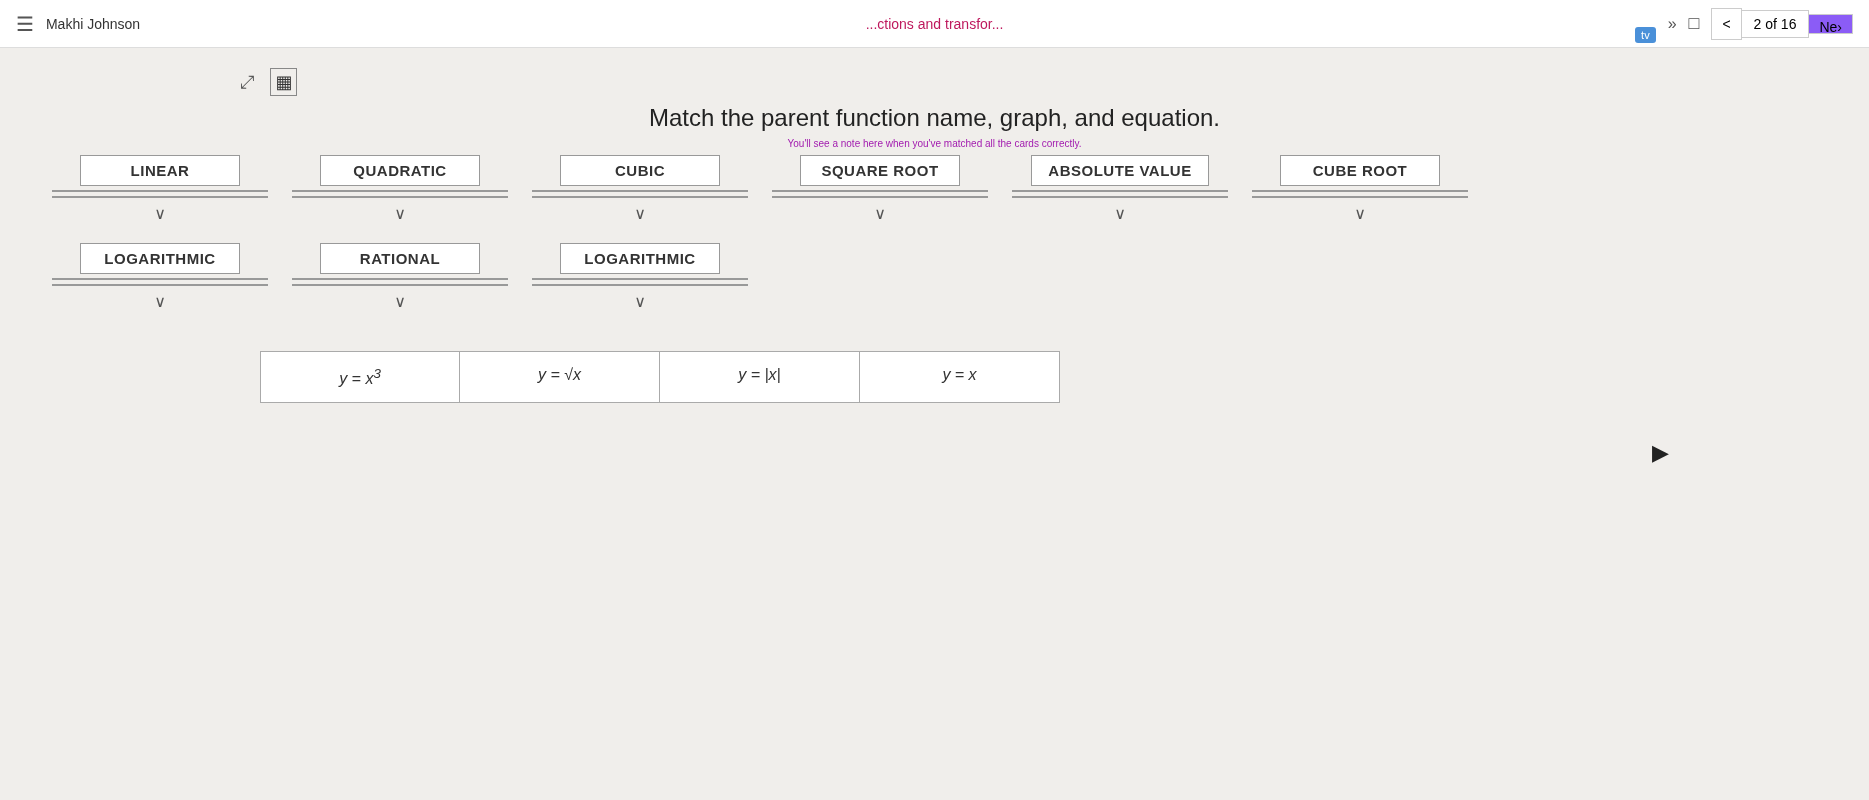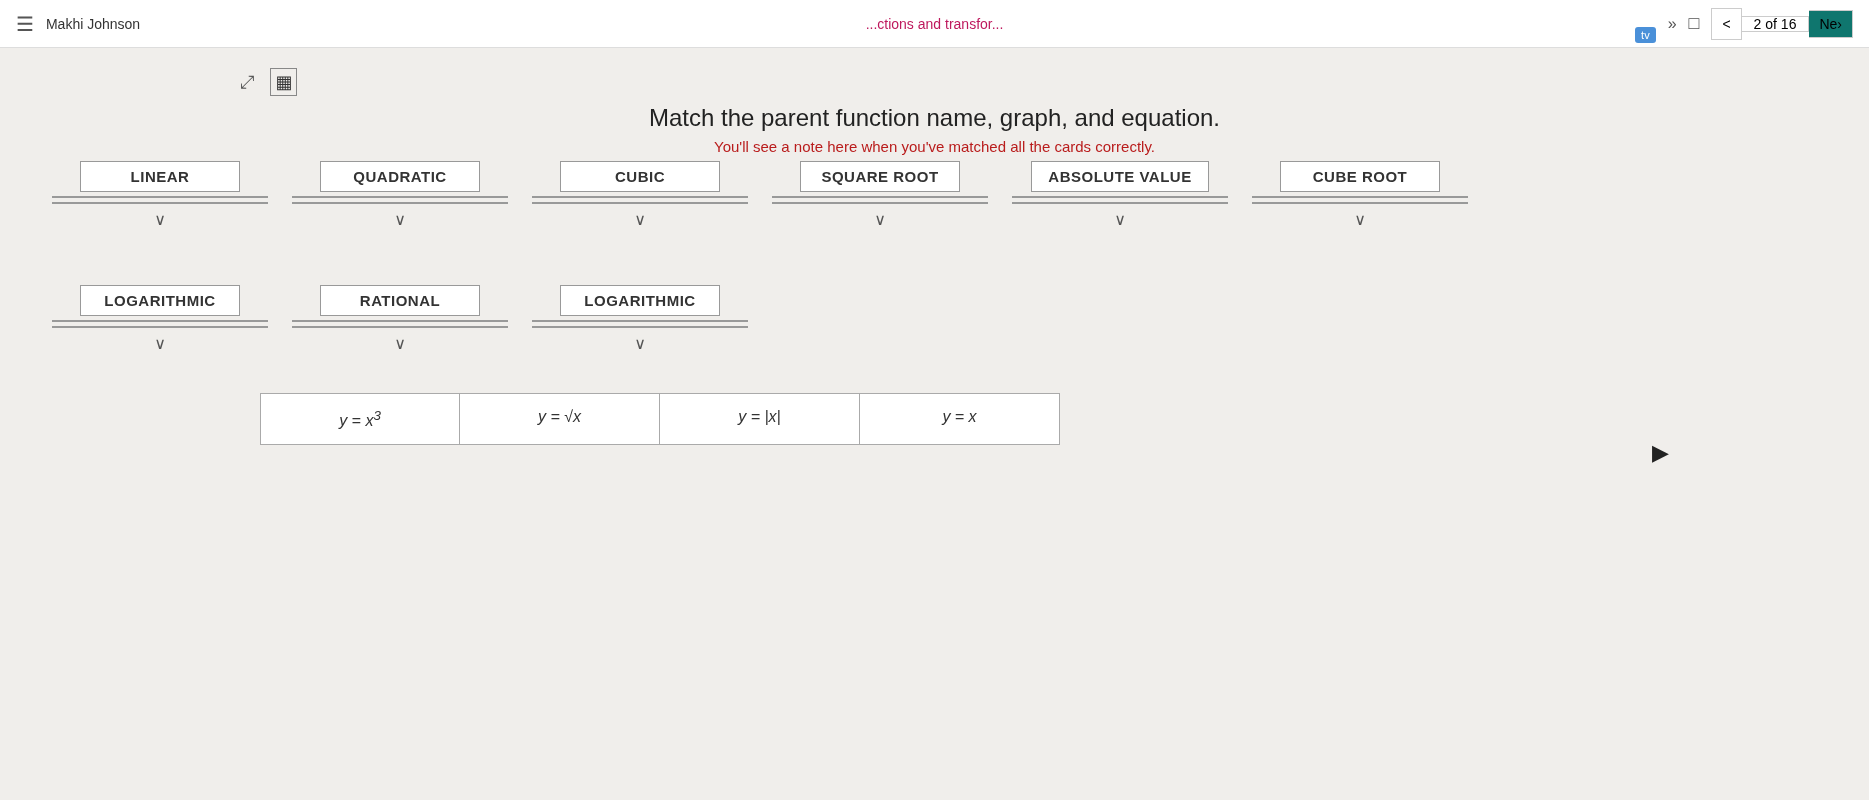--- a/index.html
+++ b/index.html
@@ -72,32 +72,32 @@
       font-size: 14px;
       cursor: pointer;
       height: 32px;
     }
     .pagination-info {
       border: 1px solid #ccc;
       border-left: none;
       background: white;
       padding: 4px 12px;
       font-size: 14px;
-      height: 16px;
+      height: 28px;
       display: flex;
       align-items: center;
     }
     .pagination-next {
       border: 1px solid #ccc;
       border-left: none;
-      background: #0f766e;
+      background: #8b5cf6;
       padding: 4px 10px;
       font-size: 14px;
       cursor: pointer;
-      height: 28px;
+      height: 20px;
     }
 
     
     .main-content {
       padding: 20px 40px;
     }
 
     
     .expand-row {
       display: flex;
@@ -124,29 +124,29 @@
       text-align: center;
       margin-bottom: 6px;
     }
     .instructions h2 {
       font-size: 24px;
       font-weight: normal;
       color: #222;
       margin-bottom: 6px;
     }
     .instructions p {
-      font-size: 15px;
-      color: #b91c1c;
+      font-size: 10px;
+      color: #a21caf;
     }
 
     
     .columns-wrapper {
       display: flex;
       flex-direction: column;
-      gap: 56px;
+      gap: 20px;
     }
 
     .columns-row {
       display: flex;
       gap: 0;
       align-items: flex-start;
     }
 
     
     .drop-column {

